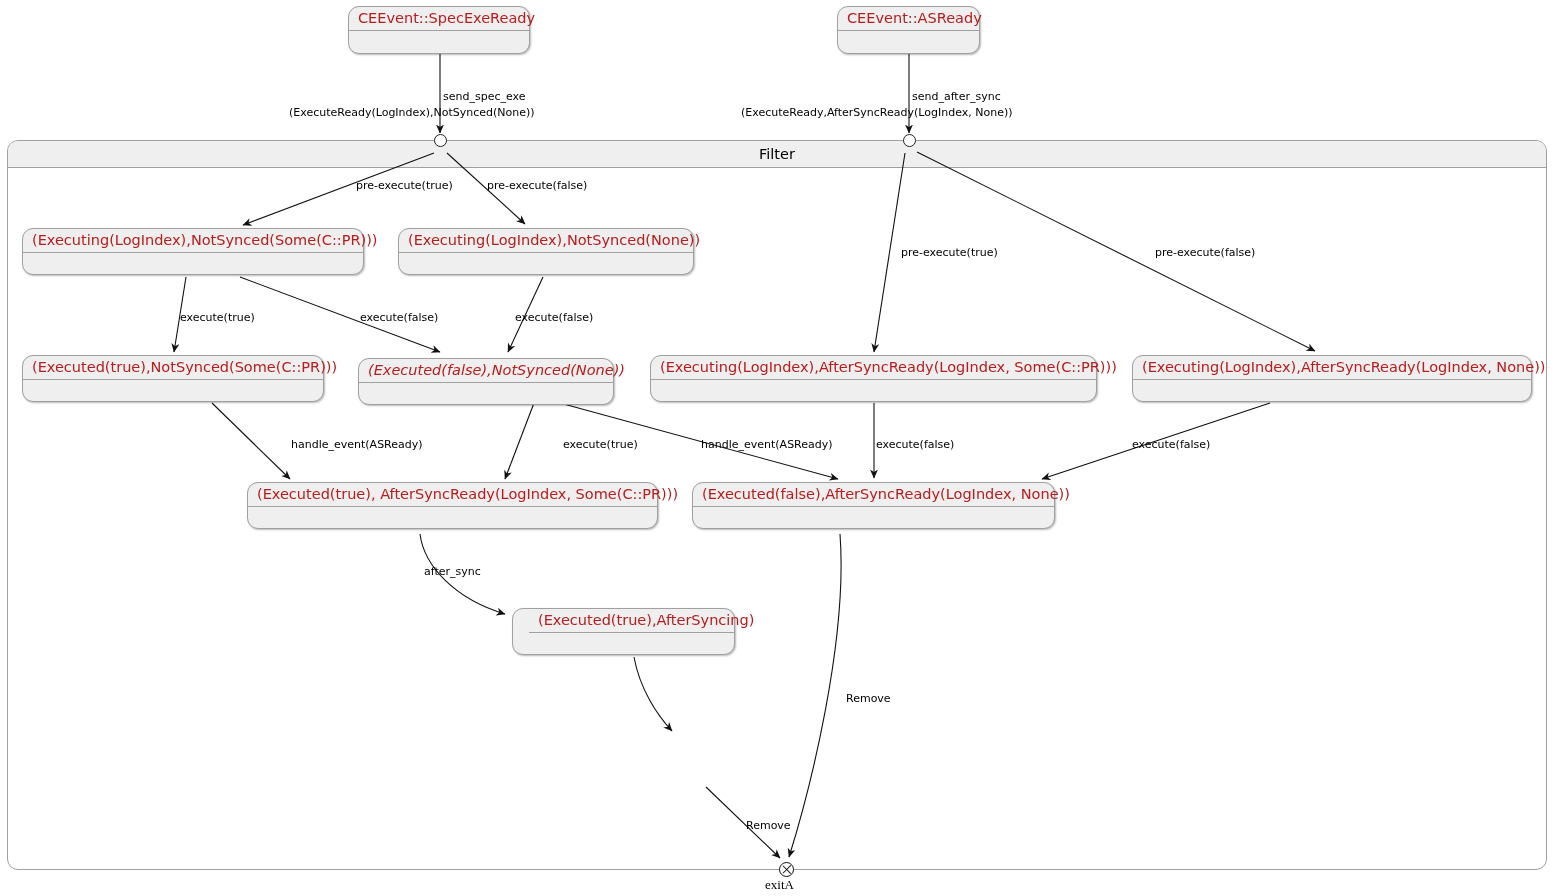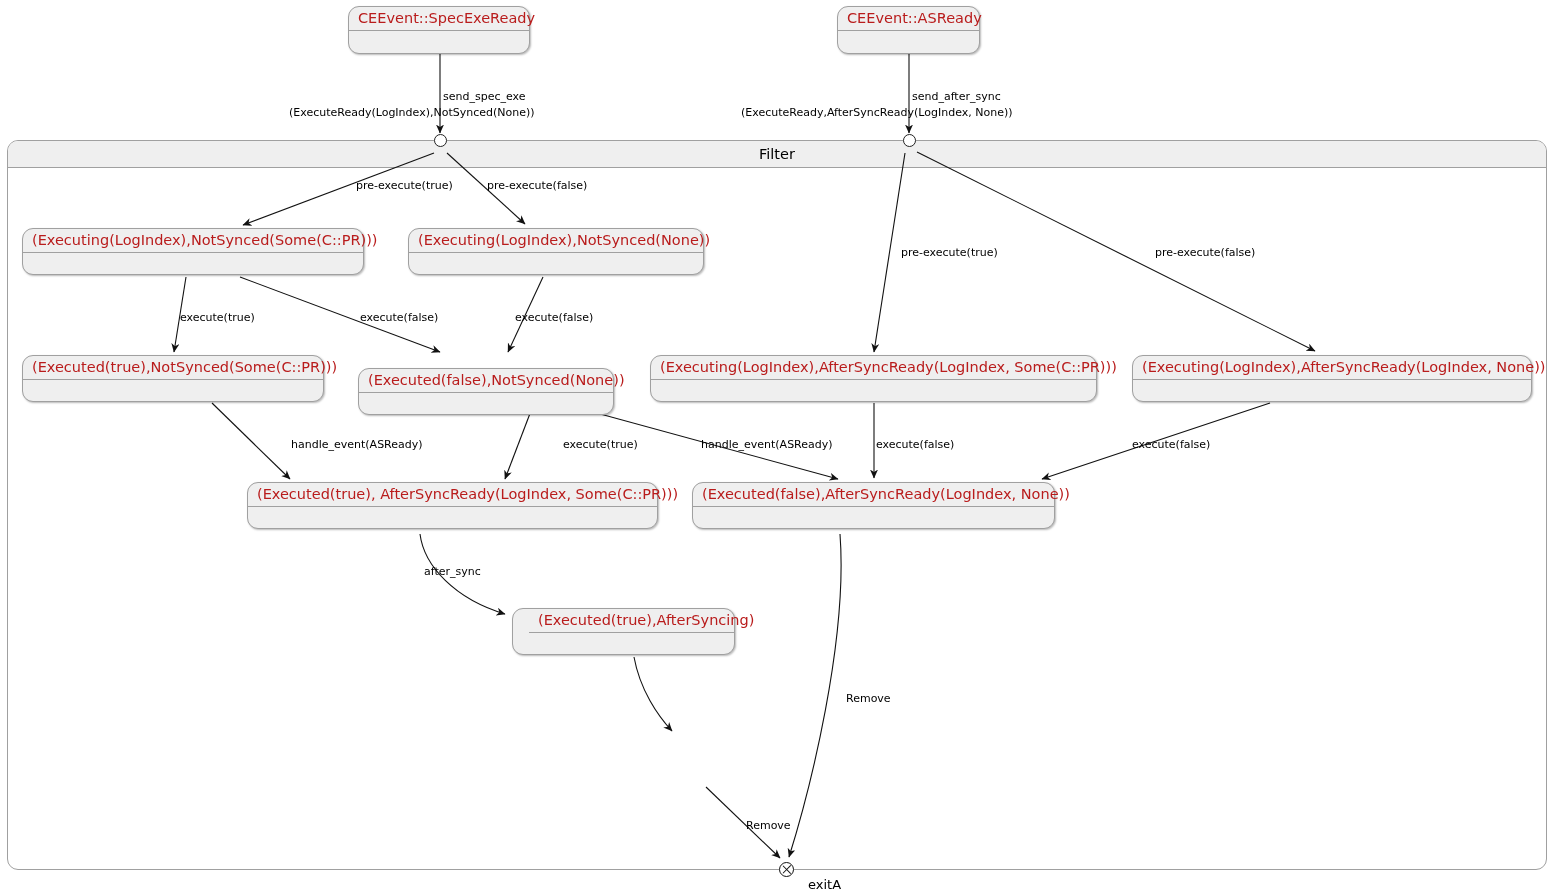--- a/index.html
+++ b/index.html
@@ -176,31 +176,31 @@
   </div>
 
   <div class="entrypoint" style="left:434px; top:134px;"></div>
   <div class="entrypoint" style="left:903px; top:134px;"></div>
 
   <div class="state" style="left:22px; top:228px; width:342px; height:47px;">
     <div class="title">(Executing(LogIndex),NotSynced(Some(C::PR)))</div>
     <div class="body"></div>
   </div>
 
-  <div class="state" style="left:398px; top:228px; width:296px; height:47px;margin-left:10px;">
+  <div class="state" style="left:398px; top:228px; width:296px; height:47px;">
     <div class="title">(Executing(LogIndex),NotSynced(None))</div>
     <div class="body"></div>
   </div>
 
   <div class="state" style="left:22px; top:355px; width:302px; height:47px;">
     <div class="title">(Executed(true),NotSynced(Some(C::PR)))</div>
     <div class="body"></div>
   </div>
 
-  <div class="state" style="left:358px; top:368px; width:256px; height:47px;">
+  <div class="state" style="left:358px; top:358px; width:256px; height:47px;font-style:italic;">
     <div class="title">(Executed(false),NotSynced(None))</div>
     <div class="body"></div>
   </div>
 
   <div class="state" style="left:650px; top:355px; width:447px; height:47px;">
     <div class="title">(Executing(LogIndex),AfterSyncReady(LogIndex, Some(C::PR)))</div>
     <div class="body"></div>
   </div>
 
   <div class="state" style="left:1132px; top:355px; width:400px; height:47px;">
@@ -221,21 +221,21 @@
   <div class="state" style="left:512px; top:608px; width:223px; height:47px;padding-left:16px;">
     <div class="title">(Executed(true),AfterSyncing)</div>
     <div class="body"></div>
   </div>
 
 
   <div class="exitpoint" style="left:779px; top:862px;">
     <span class="x1"></span>
     <span class="x2"></span>
   </div>
-  <div class="exitlabel" style="left:808px; top:877px;">exitA</div>
+  <div class="exitlabel" style="left:765px; top:877px;font-family:Liberation Serif, serif;">exitA</div>
 
   <div class="elabel" style="left:443px; top:89px;">send_spec_exe</div>
   <div class="elabel" style="left:289px; top:105px;">(ExecuteReady(LogIndex),NotSynced(None))</div>
 
   <div class="elabel" style="left:912px; top:89px;">send_after_sync</div>
   <div class="elabel" style="left:741px; top:105px;">(ExecuteReady,AfterSyncReady(LogIndex, None))</div>
 
   <div class="elabel" style="left:356px; top:178px;">pre-execute(true)</div>
   <div class="elabel" style="left:487px; top:178px;">pre-execute(false)</div>
 

